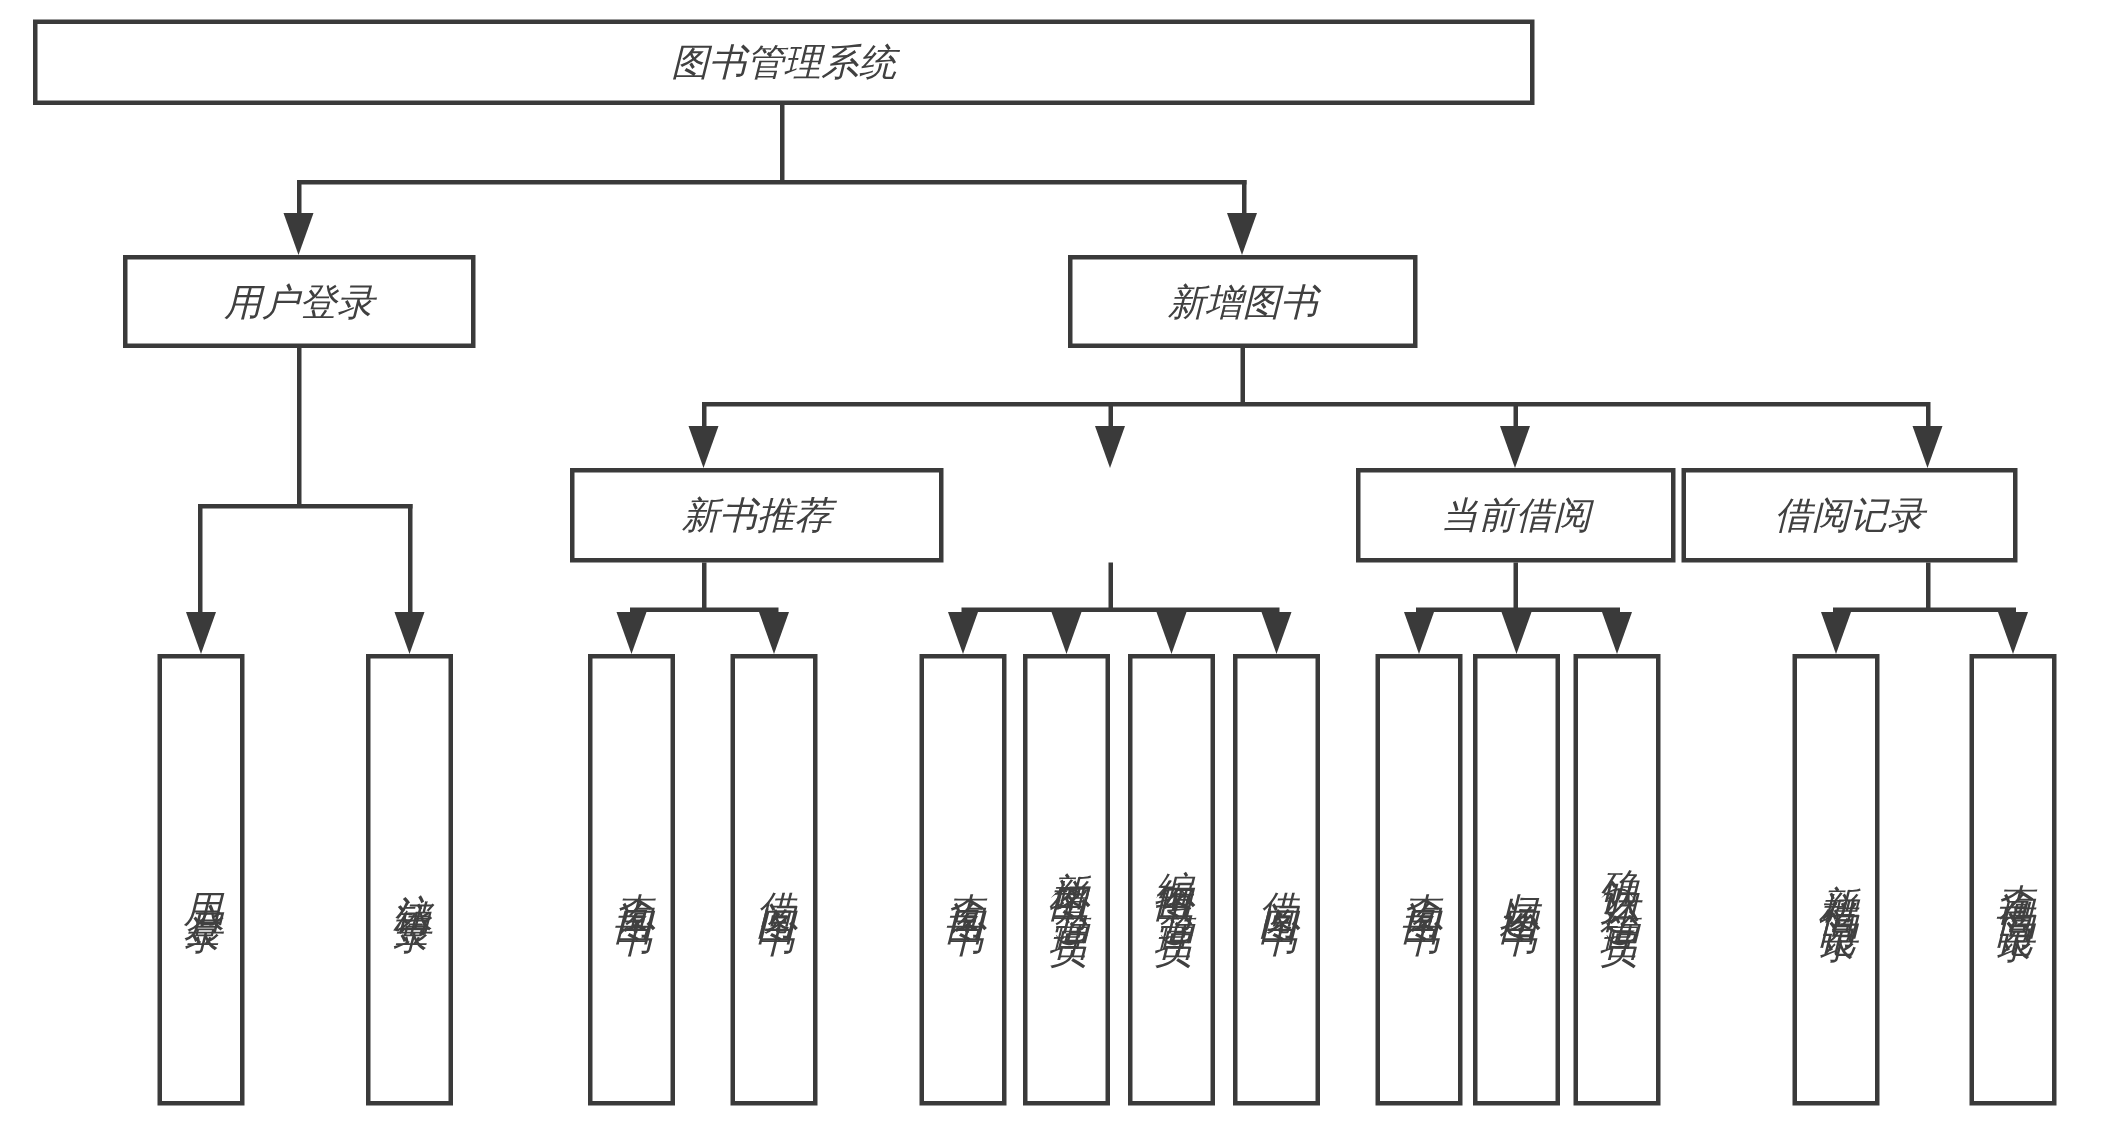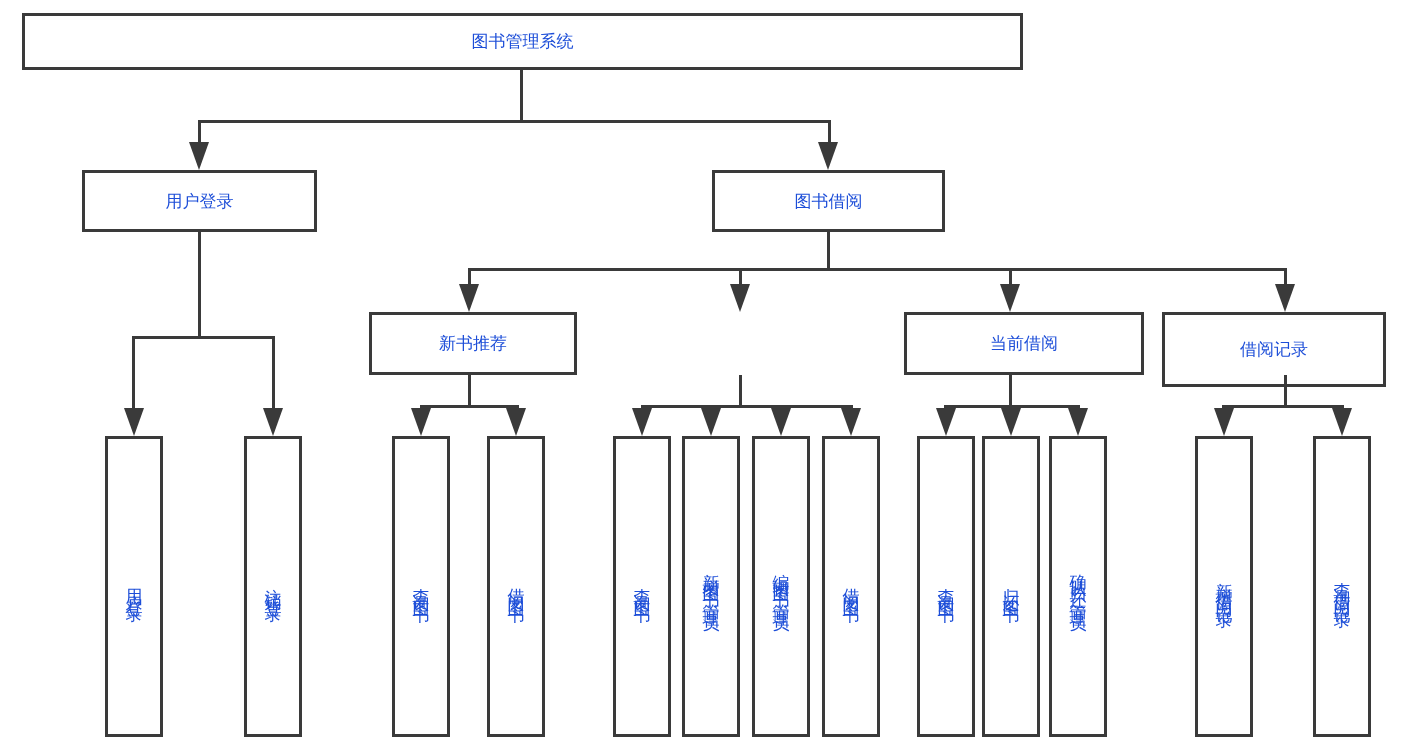--- a/index.html
+++ b/index.html
@@ -3,21 +3,21 @@
 <meta charset="utf-8">
 <style>
   html,body{margin:0;padding:0;background:#ffffff;}
   #stage{
     position:relative;width:1405px;height:747px;background:#ffffff;
     font-family:"Liberation Sans","DejaVu Sans",sans-serif;overflow:hidden;
   }
   .box{
     position:absolute;box-sizing:border-box;border:3px solid #3a3a3a;background:#ffffff;
     display:flex;align-items:center;justify-content:center;
-    color:#1d4ed8;font-size:17px;text-align:center;
+    color:#404040;font-size:25px;text-align:center;font-style:italic;
   }
   .vtext{
     writing-mode:vertical-rl;text-orientation:mixed;
     letter-spacing:6px;line-height:1;
   }
   .hline,.vline{position:absolute;background:#3a3a3a;}
   .hline{height:3px;}
   .vline{width:3px;}
   .arrow{
     position:absolute;width:0;height:0;
@@ -42,48 +42,48 @@
   <div class="hline" style="left:198px;top:120px;width:633px"></div>
   <div class="vline" style="left:198px;top:120px;height:26px"></div>
   <div class="vline" style="left:828px;top:120px;height:26px"></div>
   <div class="arrow" style="left:189px;top:142px"></div>
   <div class="arrow" style="left:818px;top:142px"></div>
 
   <div class="box" style="left:82px;top:170px;width:235px;height:62px">
     <span>用户登录</span>
   </div>
   <div class="box" style="left:712px;top:170px;width:233px;height:62px">
-    <span>图书借阅</span>
+    <span>新增图书</span>
   </div>
 
   <div class="vline" style="left:198px;top:232px;height:106px"></div>
   <div class="hline" style="left:132px;top:336px;width:143px"></div>
   <div class="vline" style="left:132px;top:336px;height:74px"></div>
   <div class="vline" style="left:272px;top:336px;height:74px"></div>
   <div class="arrow" style="left:124px;top:408px"></div>
   <div class="arrow" style="left:263px;top:408px"></div>
 
   <div class="vline" style="left:827px;top:232px;height:38px"></div>
   <div class="hline" style="left:468px;top:268px;width:818px"></div>
   <div class="vline" style="left:468px;top:268px;height:18px"></div>
   <div class="vline" style="left:739px;top:268px;height:18px"></div>
   <div class="vline" style="left:1009px;top:268px;height:18px"></div>
   <div class="vline" style="left:1284px;top:268px;height:18px"></div>
   <div class="arrow" style="left:459px;top:284px"></div>
   <div class="arrow" style="left:730px;top:284px"></div>
   <div class="arrow" style="left:1000px;top:284px"></div>
   <div class="arrow" style="left:1275px;top:284px"></div>
 
-  <div class="box" style="left:369px;top:312px;width:208px;height:63px">
+  <div class="box" style="left:380px;top:312px;width:249px;height:63px">
     <span>新书推荐</span>
   </div>
-  <div class="box" style="left:904px;top:312px;width:240px;height:63px">
+  <div class="box" style="left:904px;top:312px;width:213px;height:63px">
     <span>当前借阅</span>
   </div>
-  <div class="box" style="left:1162px;top:312px;width:224px;height:75px">
+  <div class="box" style="left:1121px;top:312px;width:224px;height:63px">
     <span>借阅记录</span>
   </div>
 
   <div class="vline" style="left:468px;top:375px;height:32px"></div>
   <div class="hline" style="left:420px;top:405px;width:99px"></div>
   <div class="arrow" style="left:411px;top:408px"></div>
   <div class="arrow" style="left:506px;top:408px"></div>
 
   <div class="vline" style="left:739px;top:375px;height:32px"></div>
   <div class="hline" style="left:641px;top:405px;width:212px"></div>

